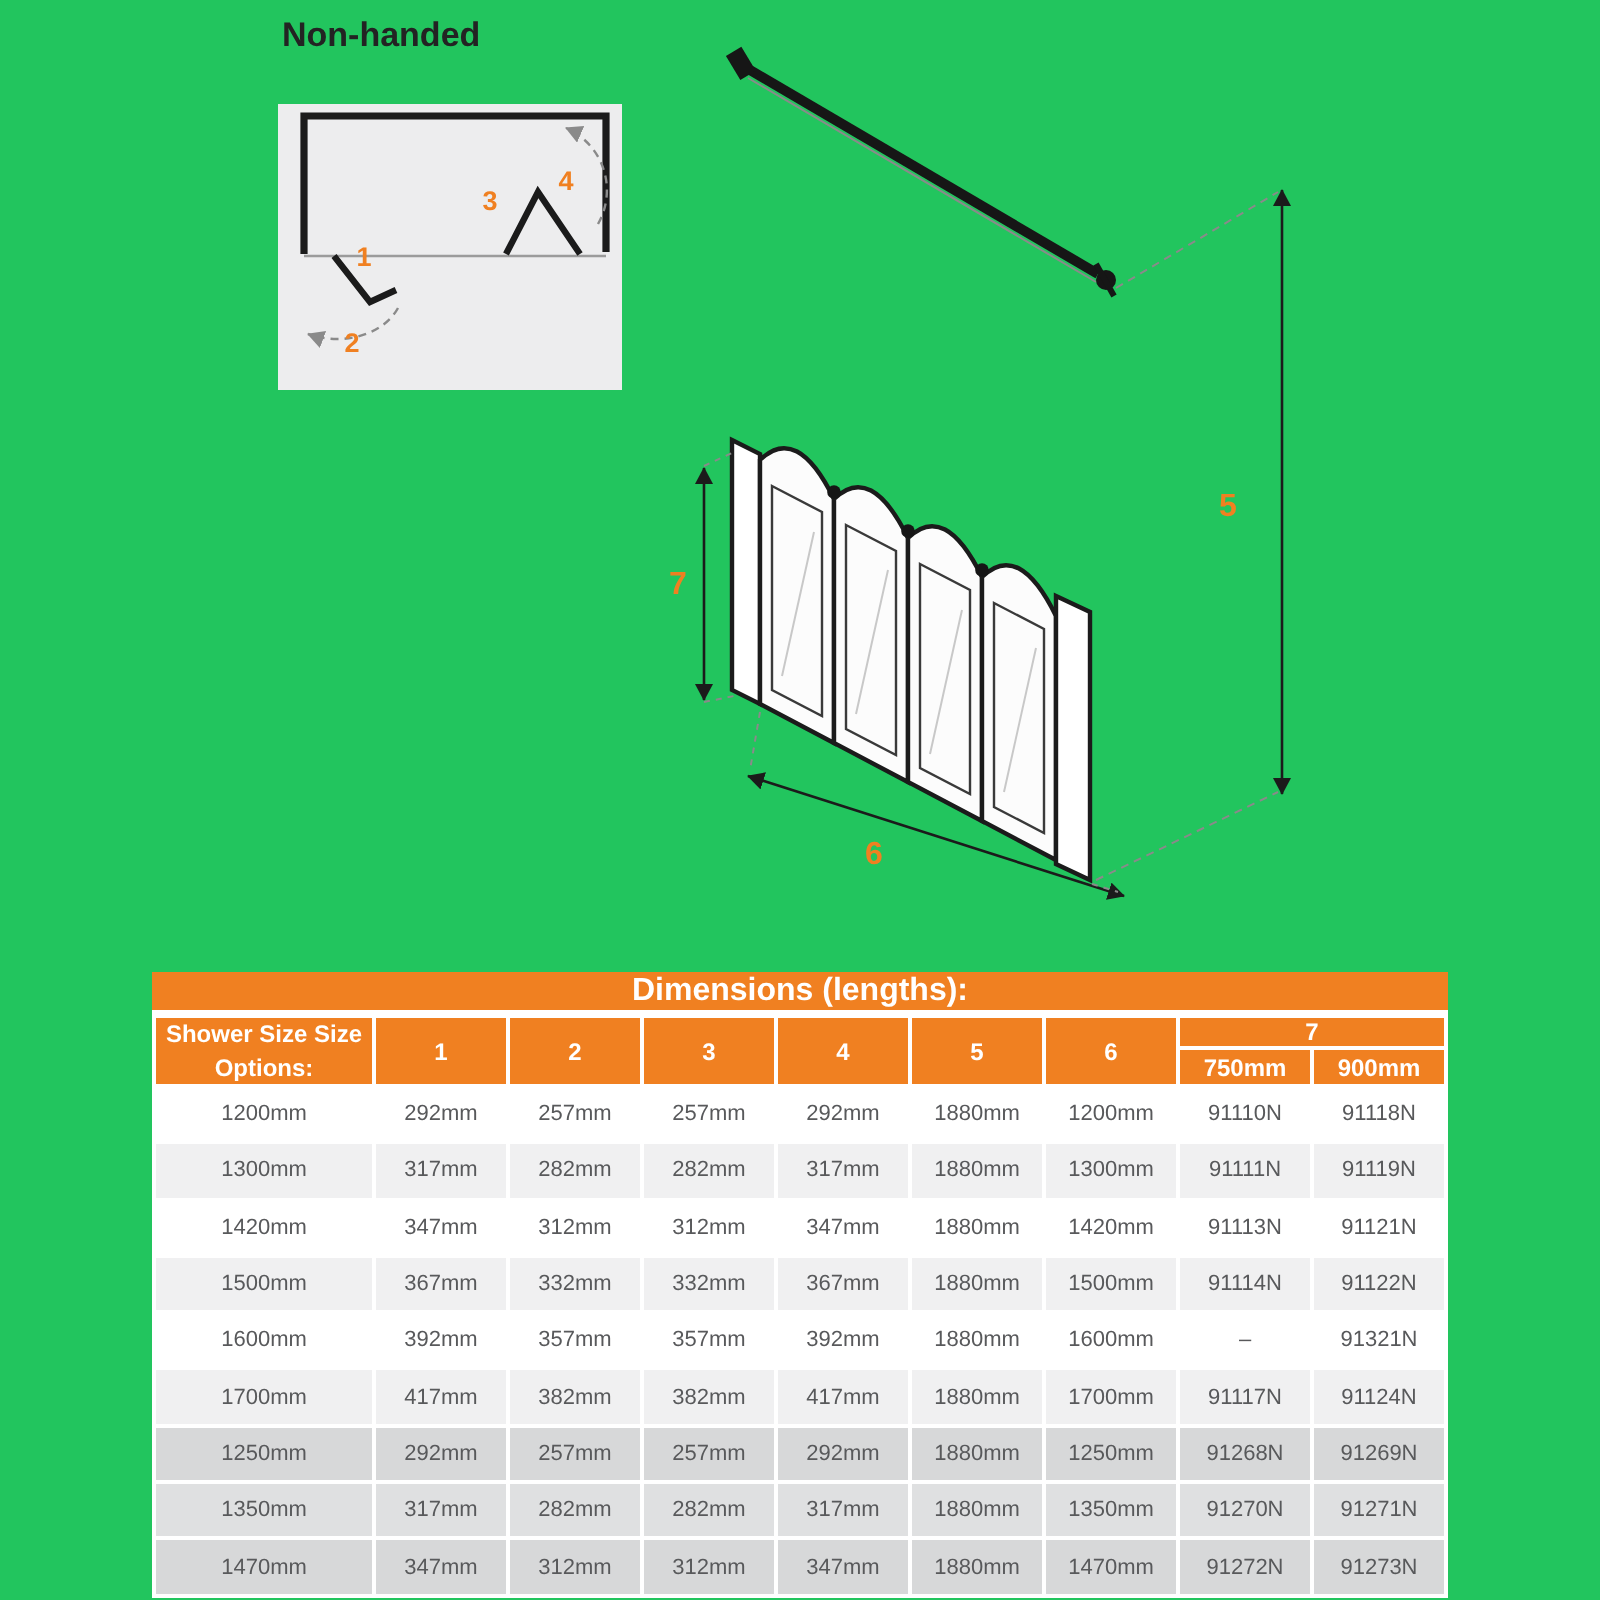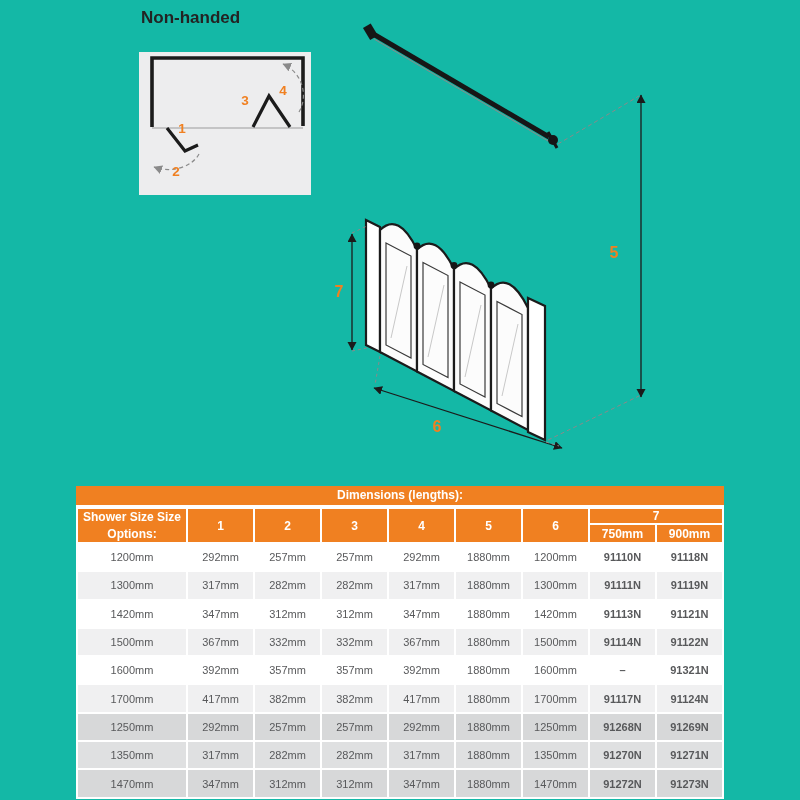--- a/index.html
+++ b/index.html
@@ -1,30 +1,30 @@
 <!DOCTYPE html>
 <html><head>
 <meta charset="utf-8">
 <style>
   html,body{margin:0;padding:0;background:#ffffff}
-  .page{position:relative;width:800px;height:800px;background:#14b8a6;font-family:"Liberation Sans",sans-serif;overflow:hidden}
+  .page{position:relative;width:800px;height:800px;background:#22c55e;font-family:"Liberation Sans",sans-serif;overflow:hidden}
   .heading{position:absolute;left:141px;top:8px;font-size:17px;font-weight:bold;color:#232323}
   .diagram-svg{position:absolute;left:0;top:0}
   .num-sm{font-family:"Liberation Sans",sans-serif;font-size:13.5px;font-weight:bold;fill:#F08021;text-anchor:middle}
   .num-lg{font-family:"Liberation Sans",sans-serif;font-size:16px;font-weight:bold;fill:#F08021;text-anchor:middle}
   .table-wrap{position:absolute;left:76px;top:486px;width:648px}
-  .table-title{background:#F08021;color:#ffffff;font-weight:bold;font-size:12px;text-align:center;height:19px;line-height:19px;border-bottom:2px solid #ffffff}
+  .table-title{background:#F08021;color:#ffffff;font-weight:bold;font-size:16px;text-align:center;height:19px;line-height:19px;border-bottom:2px solid #ffffff}
   table.dim{border-collapse:collapse;table-layout:fixed;width:100%}
   table.dim th,table.dim td{border:2px solid #ffffff;text-align:center;vertical-align:middle;padding:0;overflow:hidden}
   table.dim thead th{background:#F08021;color:#ffffff;font-weight:bold;font-size:12px}
   th.tray{font-size:11px;text-align:left;padding:2px 4px 2px 8px;line-height:1.35}
   th.seven{height:13px}
   th.sub{background:#F4A55C;font-size:10px;font-weight:bold;height:17px}
   table.dim td{font-size:11px;color:#58595B;height:26.3px}
-  td.code{font-weight:bold;color:#404042}
+  td.code{font-weight:normal;color:#404042}
   tbody tr.standard:nth-child(odd) td{background:#FFFFFF}
   tbody tr.standard:nth-child(even) td{background:#F0F0F1}
   tbody tr.gray:nth-child(odd) td{background:#D7D8D9}
   tbody tr.gray:nth-child(even) td{background:#DFE0E1}
 </style>
 </head>
 <body>
 
 <div class="page">
 

